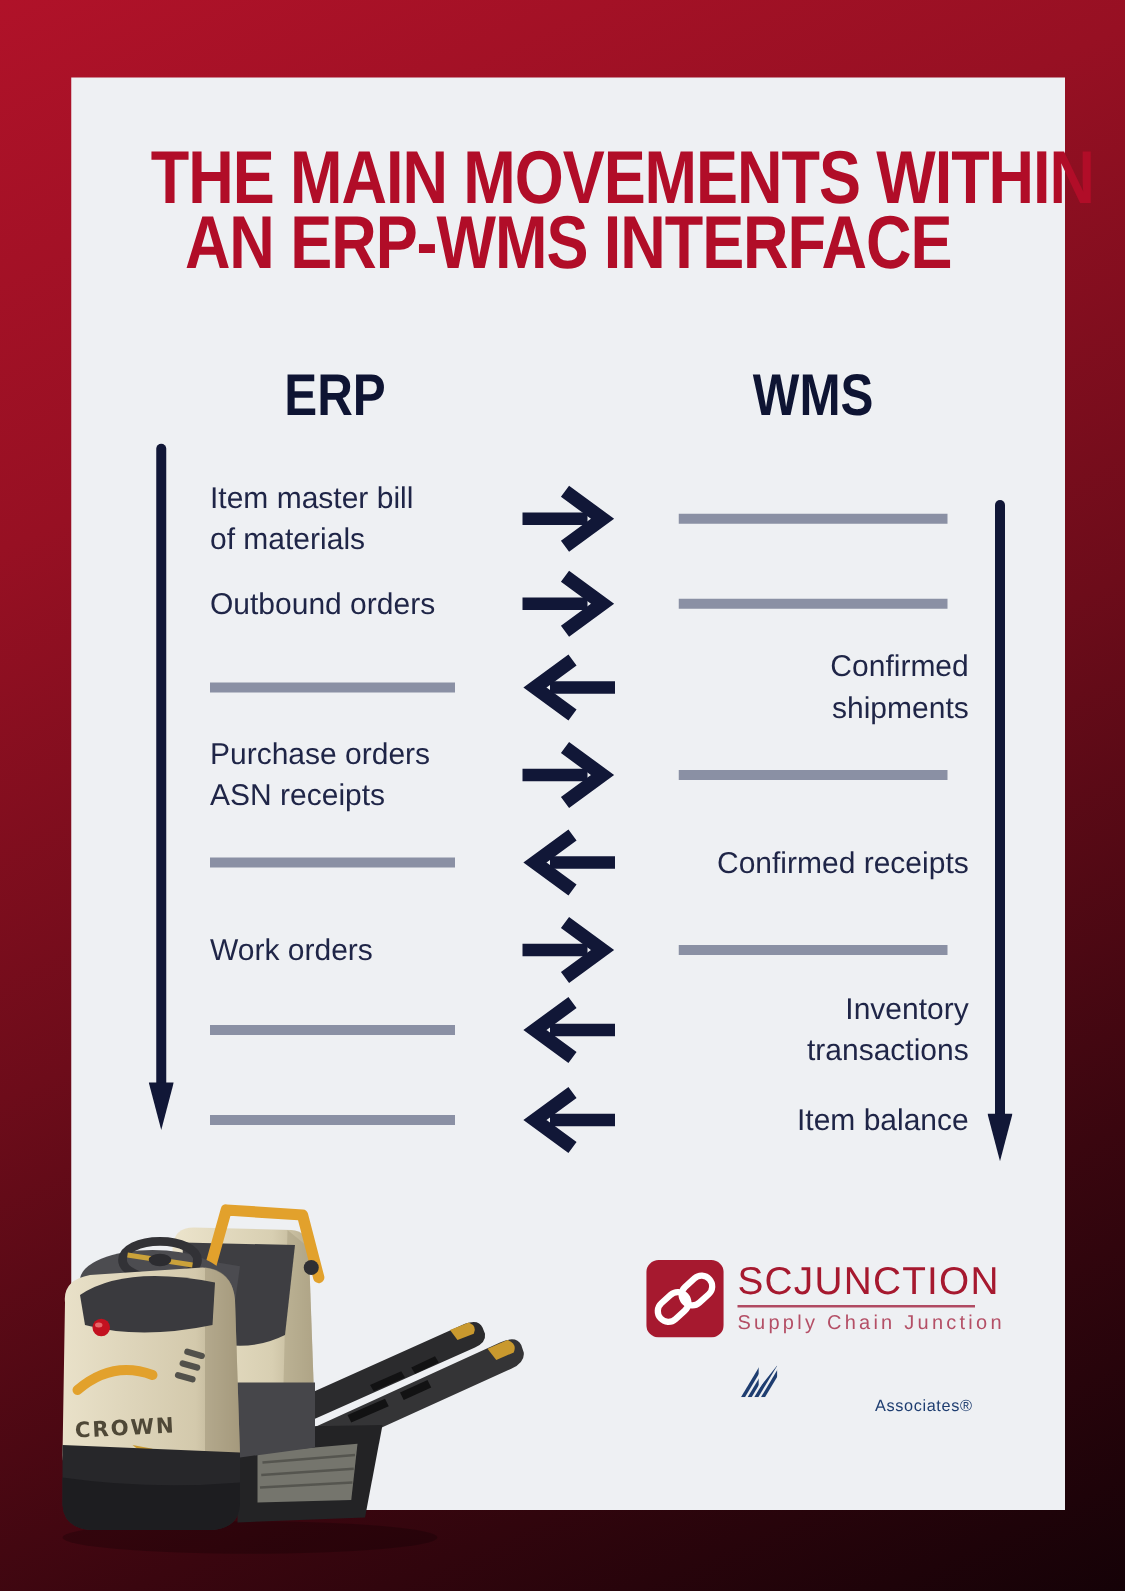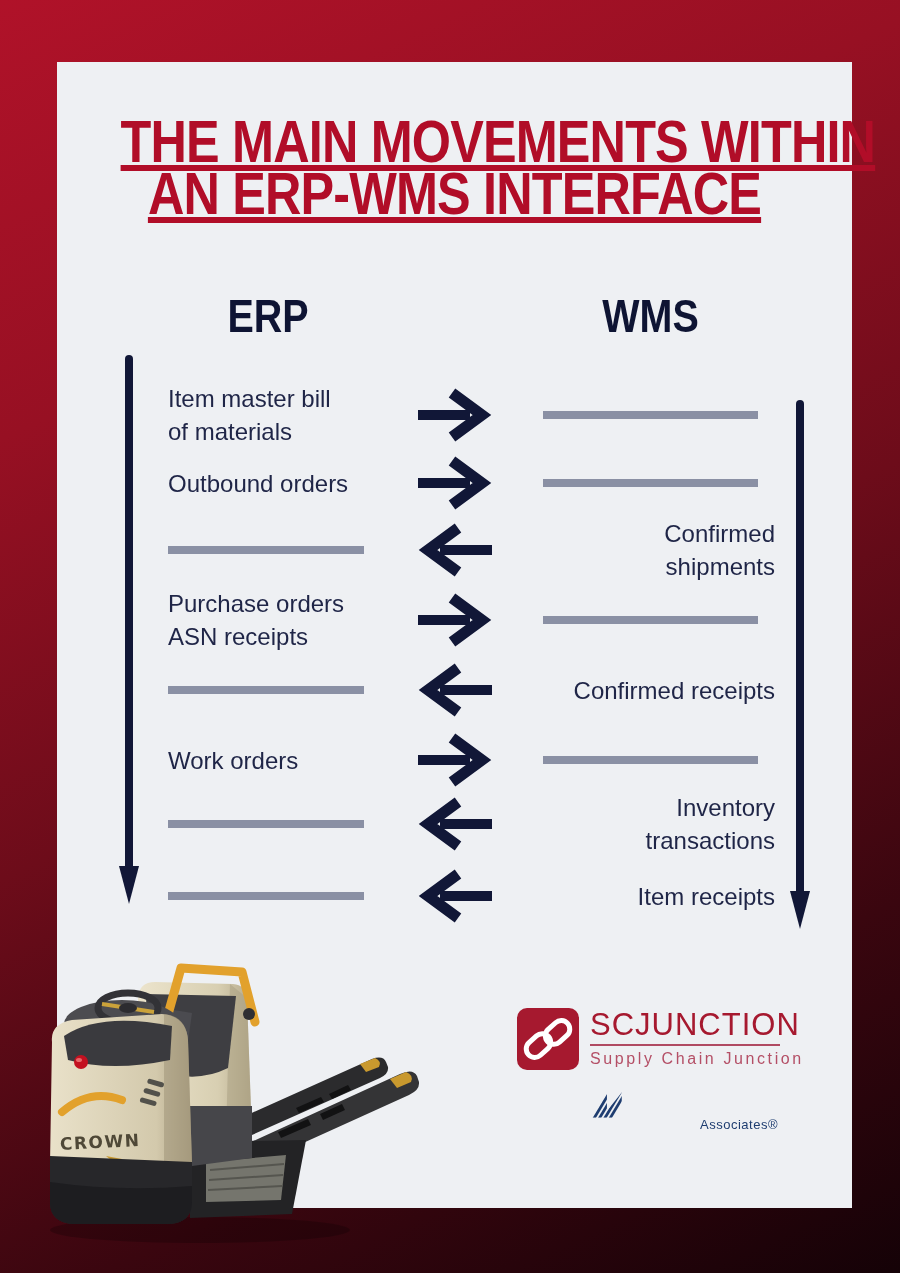--- a/index.html
+++ b/index.html
@@ -2,21 +2,21 @@
 <html><head>
 <meta charset="utf-8">
 <style>
   html,body{margin:0;padding:0;background:#222;}
   .canvas{
     position:relative;width:900px;height:1273px;overflow:hidden;
     font-family:"Liberation Sans",sans-serif;
     background:linear-gradient(155deg,#b01229 0%,#971023 26%,#6d0c1a 52%,#3a060f 78%,#150207 100%);
   }
   .card{position:absolute;left:57px;top:62px;width:795px;height:1146px;background:#eef0f3;}
-  .title{position:absolute;left:57px;top:116px;width:795px;text-align:center;color:#b10d28;text-decoration:underline;}
+  .title{position:absolute;left:57px;top:116px;width:795px;text-align:center;color:#b10d28;}
   .tline{display:block;font-size:60px;line-height:52px;font-weight:bold;letter-spacing:-1px;
          transform:scaleX(0.84);transform-origin:50% 50%;white-space:nowrap;}
   .colhead{position:absolute;top:288px;height:56px;font-size:47px;font-weight:bold;color:#0e1433;
            text-align:center;transform:scaleX(0.84);transform-origin:50% 50%;}
   .colhead.erp{left:168px;width:200px;}
   .colhead.wms{left:543px;width:215px;}
   .row{position:absolute;left:57px;width:795px;height:70px;padding-left:31px;}
   .r1{top:380px;} .r2{top:448px;} .r3{top:515px;} .r4{top:585px;}
   .r5{top:655px;} .r6{top:725px;} .r7{top:789px;} .r8{top:861px;}
   .cell{position:absolute;top:0;height:70px;display:flex;align-items:center;}
@@ -180,21 +180,21 @@
     <div class="cell lcell">
         <div class="hline"></div>
       </div>
     <div class="cell ccell">
         <svg class="harrow" width="82" height="60" viewBox="0 0 82 60">
           <line x1="26" y1="30" x2="78" y2="30" stroke="#111737" stroke-width="10"></line>
           <polyline points="44,8 14,30 44,52" fill="none" stroke="#111737" stroke-width="11"></polyline>
         </svg>
       </div>
     <div class="cell rcell">
-        <span class="label">Item receipts</span>
+        <span class="label">Item balance</span>
       </div>
   </div>
 
   <div class="scj-logo">
     <svg class="scj-icon" width="62" height="62" viewBox="0 0 62 62">
       <rect width="62" height="62" rx="10" fill="#a6192f"></rect>
       <g transform="rotate(48 31 31)" fill="none" stroke="#ffffff" stroke-width="5">
         <rect x="24" y="6" width="17" height="27" rx="8.5"></rect>
         <rect x="21" y="29" width="17" height="27" rx="8.5"></rect>
       </g>

